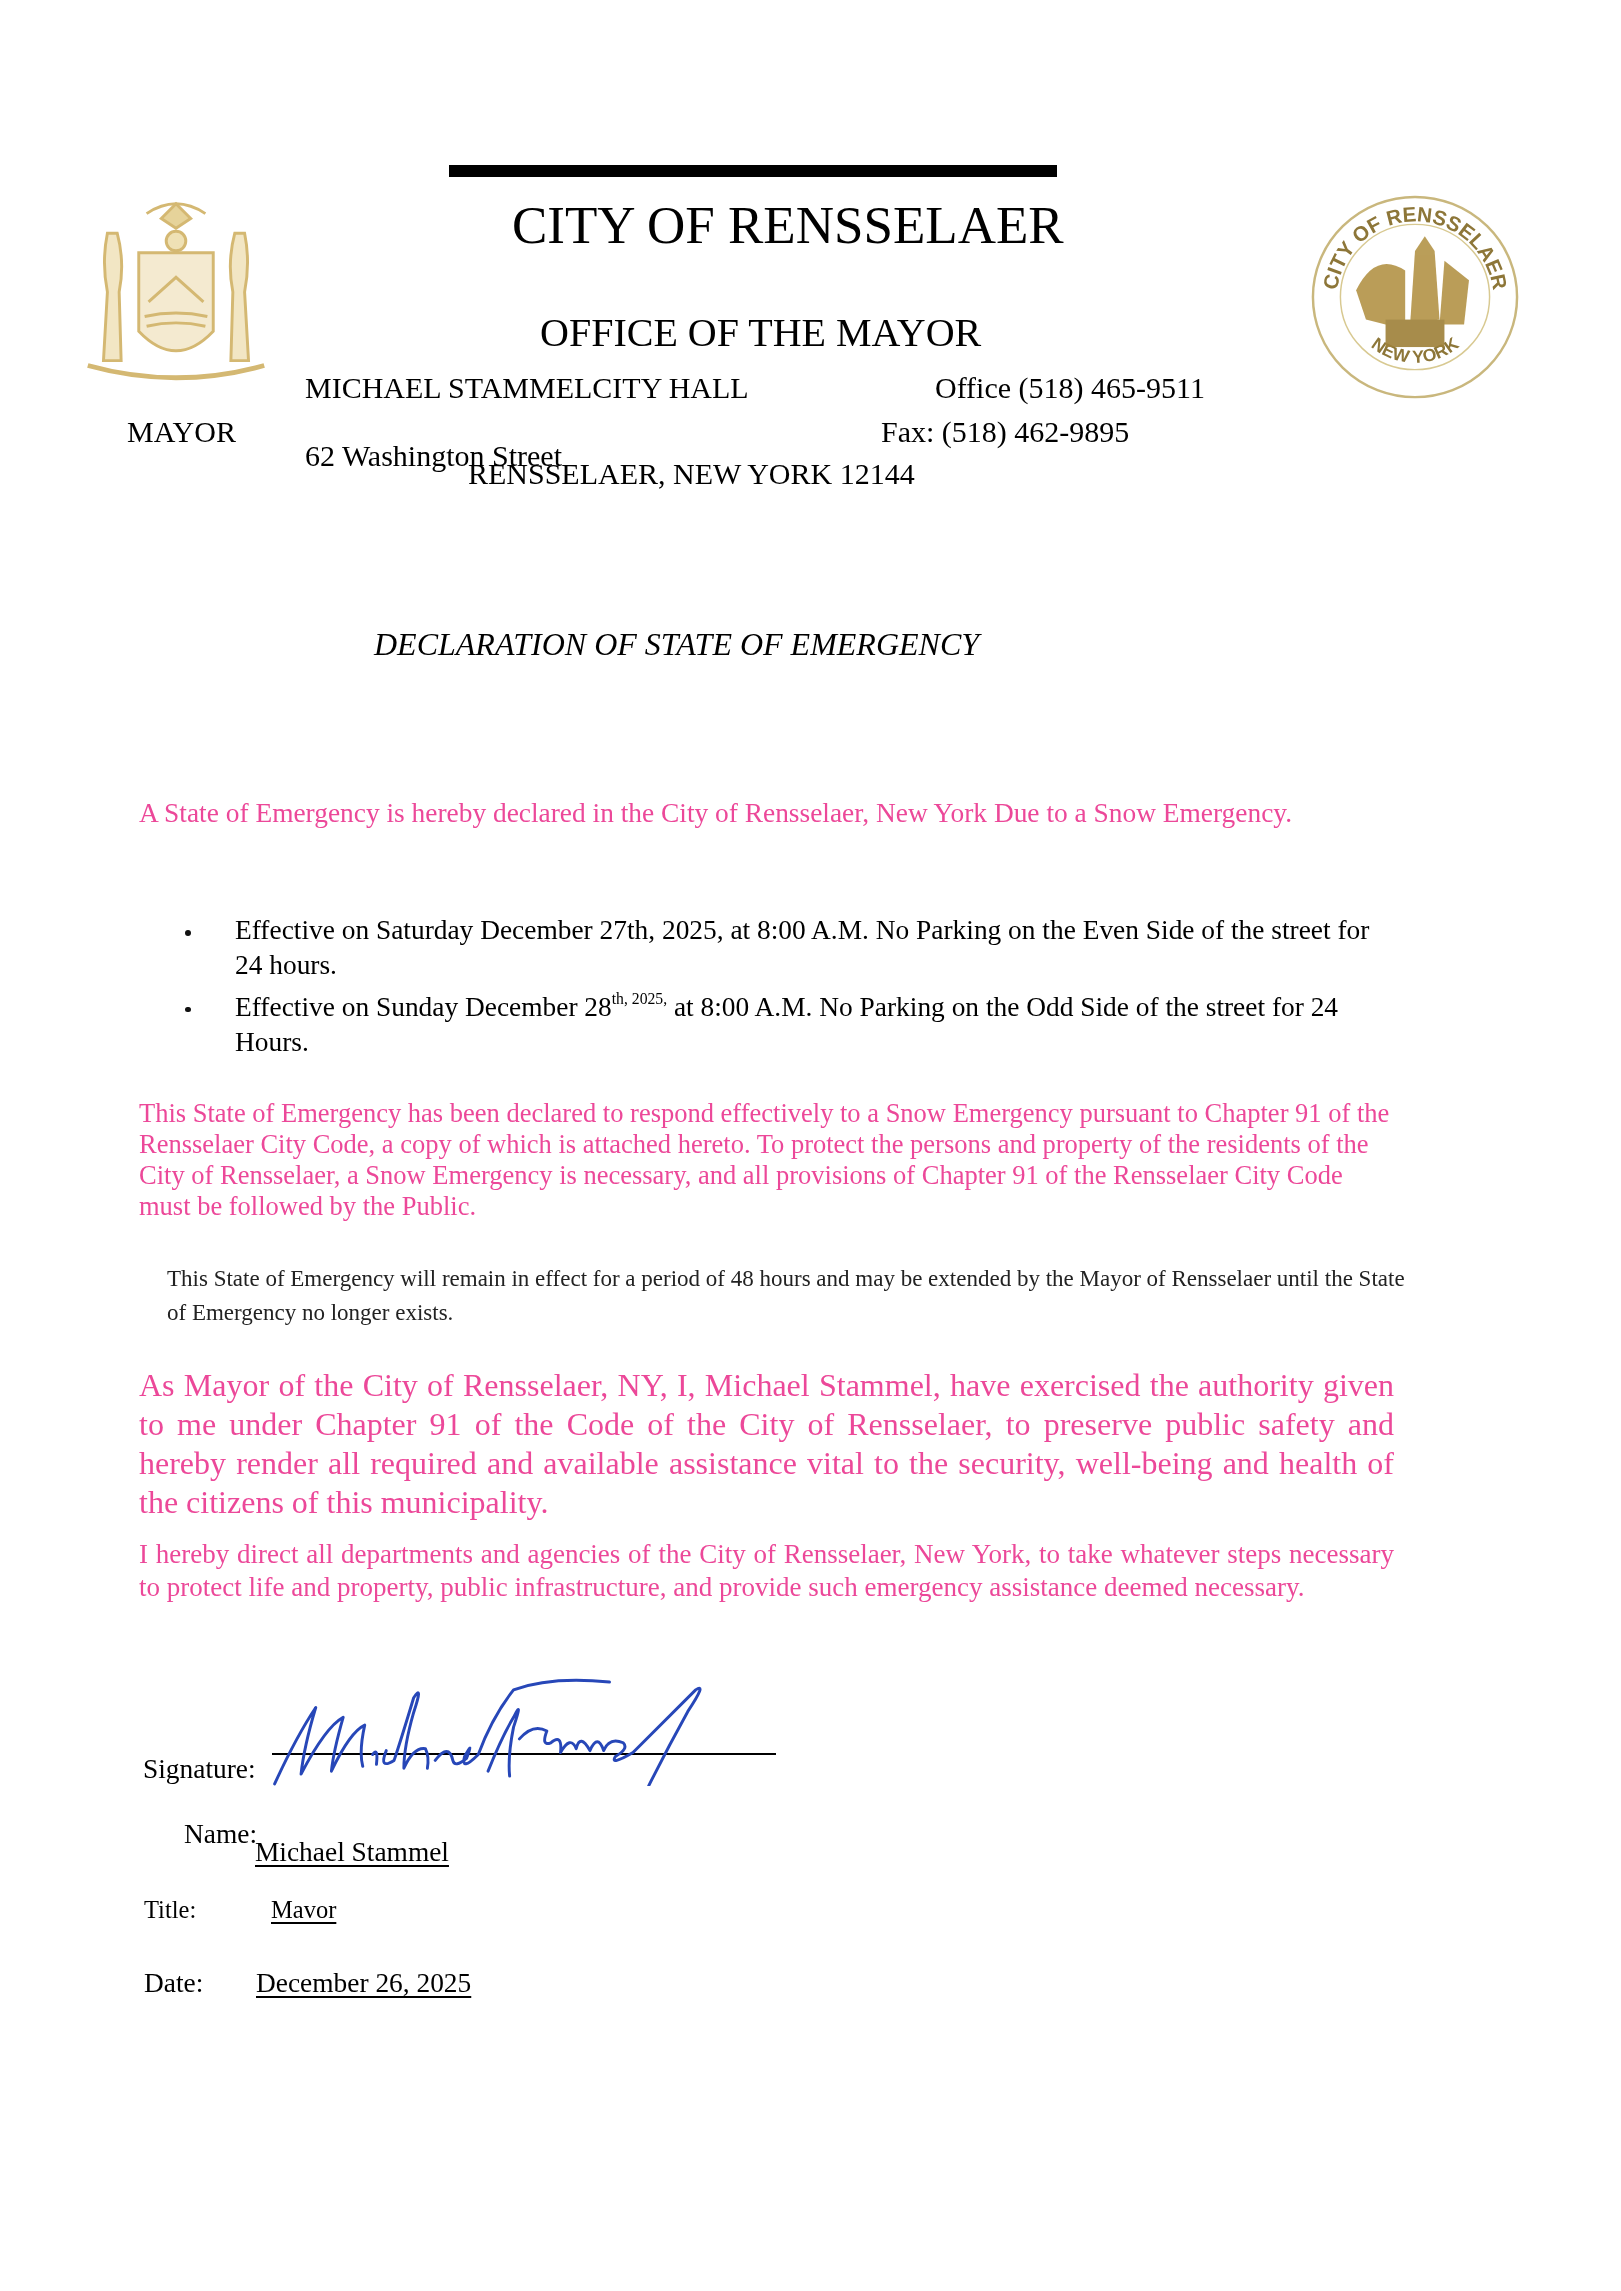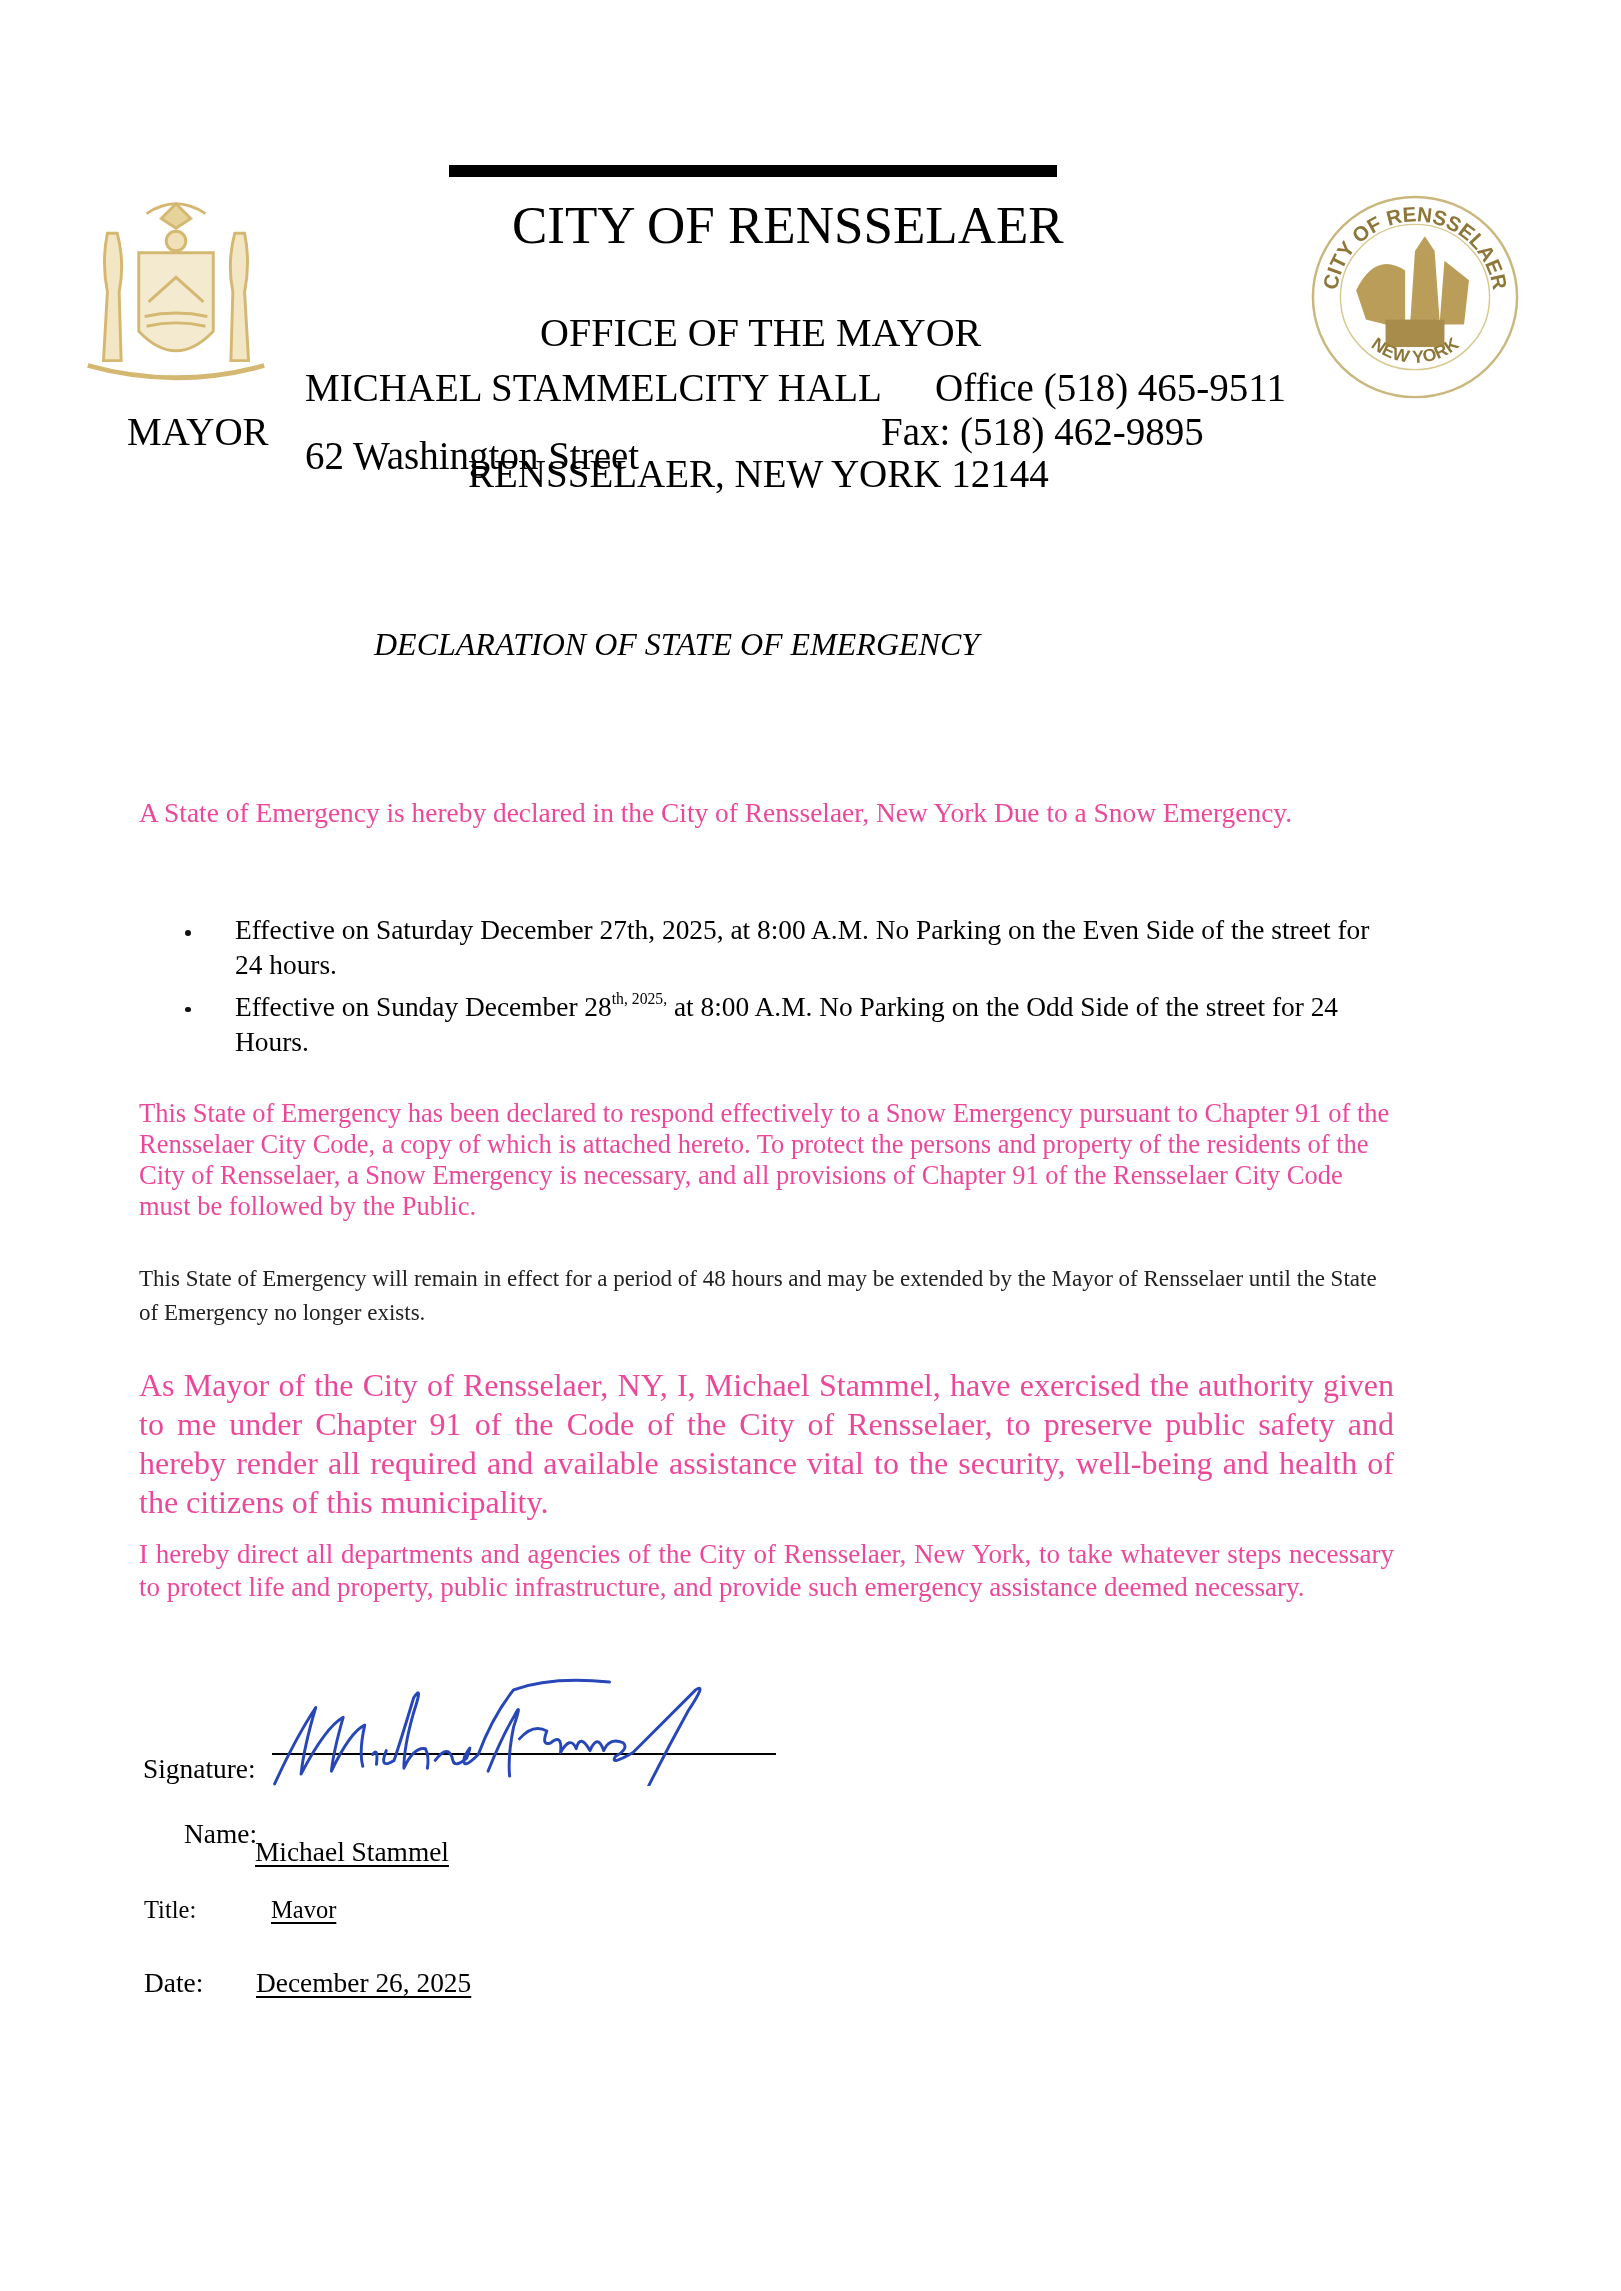--- a/index.html
+++ b/index.html
@@ -4,36 +4,36 @@
 <style>
   html, body { margin: 0; padding: 0; background: #ffffff; }
   body { width: 1621px; height: 2292px; position: relative; overflow: hidden;
          font-family: "Liberation Serif", "DejaVu Serif", serif; color: #000; }
   .abs { position: absolute; white-space: nowrap; }
   .top-bar { position: absolute; left: 449px; top: 165px; width: 608px; height: 11.8px; background: #000; }
   .seal-left { position: absolute; left: 78px; top: 194px; width: 196px; height: 196px; }
   .seal-right { position: absolute; left: 1307px; top: 192px; width: 216px; height: 211px; }
   .city-title { left: 512px; top: 196px; font-size: 53px; line-height: 59px; letter-spacing: 0px; }
   .office-title { left: 540px; top: 310px; font-size: 40px; line-height: 45px; }
-  .lh { font-size: 39px; line-height: 35px; text-align: center; }
+  .lh { font-size: 30px; line-height: 35px; text-align: center; }
   .lh-name { left: 305px; top: 370px; }
   .lh-office { left: 935px; top: 370px; }
   .lh-mayor { left: 127px; top: 414px; }
   .lh-street { left: 305px; top: 414px; margin-top: 24px; }
   .lh-fax { left: 881px; top: 414px; }
   .lh-city { left: 468px; top: 456px; }
   .heading { left: 374px; top: 625px; font-size: 32px; line-height: 39px; font-style: italic; }
   .body { position: absolute; left: 139px; width: 1255px; font-size: 27.4px; color: #ec4899; }
   .p1 { top: 796px; line-height: 35px; }
   .bullets { position: absolute; left: 139px; top: 913px; width: 1255px; margin: 0; padding: 0; list-style: none; font-size: 27.4px; }
   .bullets li { position: relative; padding-left: 96px; line-height: 35px; margin-bottom: 6.9px; }
   .bullets .dot { position: absolute; left: 46px; top: 16.7px; width: 5.9px; height: 5.9px; border-radius: 50%; background: #111; }
   .bullets sup { font-size: 15.7px; vertical-align: 11.8px; line-height: 0; }
   .p2 { top: 1098px; line-height: 31px; font-size: 26.5px; }
-  .p3 { top: 1262px; line-height: 34px; font-size: 23px; color: #222; }
+  .p3 { top: 1262px; line-height: 34px; font-size: 23px; color: #222; margin-left: 28px; }
   .p4 { top: 1366px; line-height: 39px; font-size: 32px; text-align: justify; }
   .p5 { top: 1538px; line-height: 33px; font-size: 27px; text-align: justify; }
   .sig-label { left: 143px; top: 1754px; font-size: 27.4px; line-height: 31px; }
   .sig-line { position: absolute; left: 272px; top: 1753px; width: 504px; height: 2px; background: #000; }
   .sig-svg { position: absolute; left: 257px; top: 1678px; width: 470px; height: 108px; }
   .field-label { font-size: 27.4px; line-height: 31px; }
   .field-value { font-size: 27.4px; line-height: 31px; text-decoration: underline; text-underline-offset: 3.9px; text-decoration-thickness: 2px; }
   .name-label { left: 144px; top: 1819px; margin-left: 40px; }
   .name-value { left: 255px; top: 1819px; margin-top: 18px; }
   .title-label { left: 144px; top: 1894px; font-size: 24.5px; }

